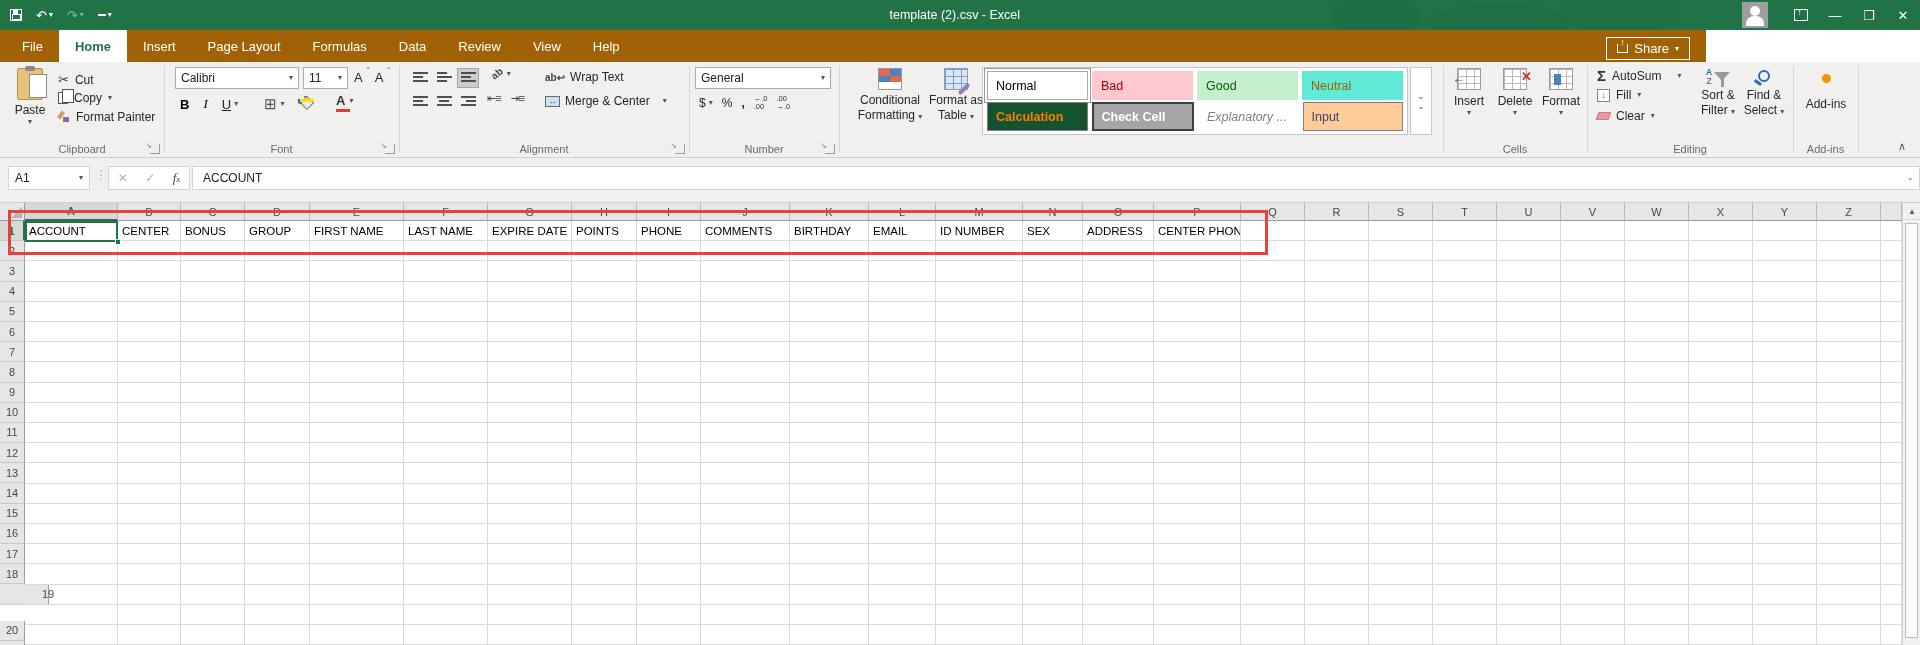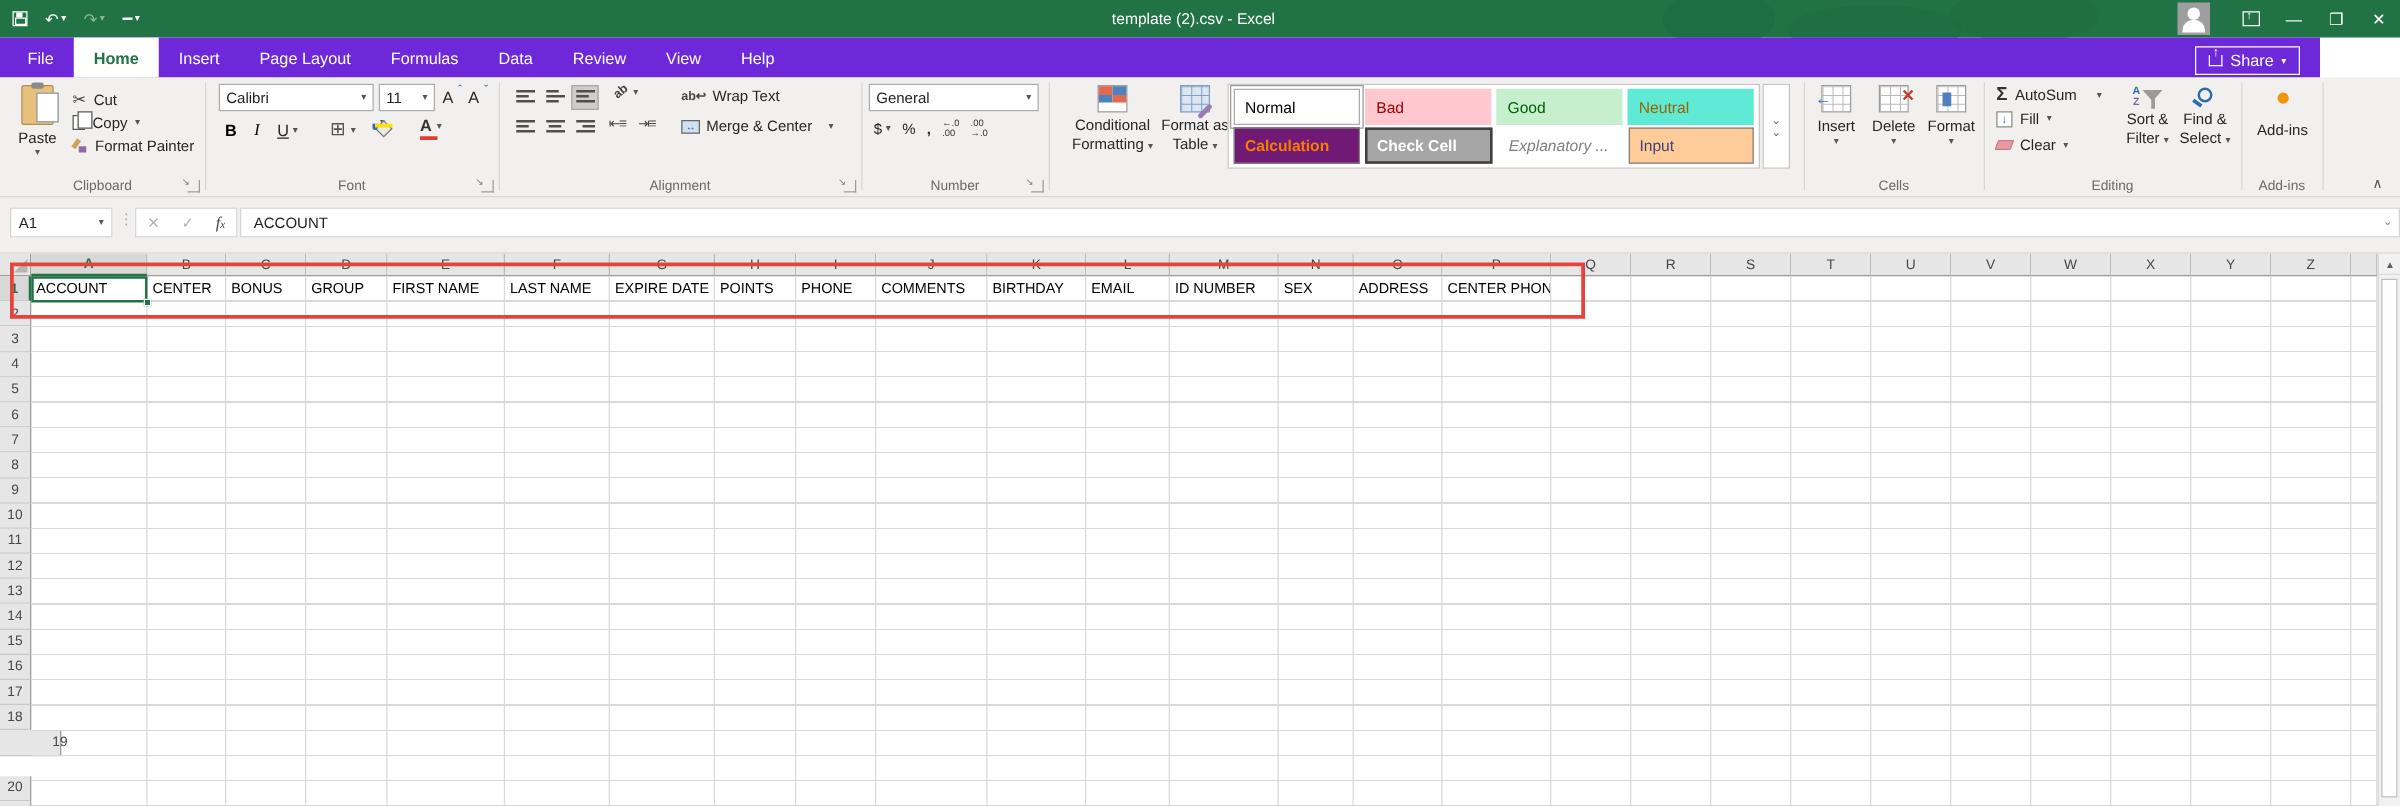--- a/index.html
+++ b/index.html
@@ -21,21 +21,21 @@
                 display:flex; align-items:center; color:#fff; font-size:12.5px; }
   #win-controls { position:absolute; right:0; top:0; height:30px; display:flex; align-items:center; }
   .win-btn { width:34px; height:30px; display:flex; align-items:center; justify-content:center; color:#fff; font-size:13px; }
   #avatar { width:26px; height:26px; background:#9e9e9e; margin-right:16px; position:relative; }
   #avatar:before { content:""; position:absolute; left:8px; top:4px; width:10px; height:10px; border-radius:50%; background:#fff; }
   #avatar:after { content:""; position:absolute; left:4px; top:14px; width:18px; height:10px; border-radius:8px 8px 0 0; background:#fff; }
   .ribbon-opts { width:14px; height:12px; border:1.5px solid #fff; position:relative; }
   .ribbon-opts:before { content:"↑"; position:absolute; left:2px; top:-3px; font-size:9px; color:#fff; }
 
   
-  #tabrow { position:absolute; left:0; top:30px; width:1856px; height:32px; background:#6d28d9; }
+  #tabrow { position:absolute; left:0; top:30px; width:1706px; height:32px; background:#a16207; }
   #tabs { position:absolute; left:6px; top:0; height:32px; display:flex; align-items:stretch; }
   .tab { padding:0 16px; display:flex; align-items:center; color:#fff; font-size:13px; white-space:nowrap; }
   .tab.active { background:#fff; color:#217346; font-weight:bold; }
   #tellme { position:absolute; left:576px; top:0; height:32px; display:flex; align-items:center; gap:8px; color:#fff; font-size:13px; }
   .bulb { width:11px; height:11px; border:1.5px solid #fff; border-radius:50%; position:relative; }
   .bulb:after { content:""; position:absolute; left:2px; bottom:-4px; width:4px; height:3px; background:#fff; }
   #share-btn { position:absolute; right:16px; top:7px; height:23px; border:1px solid #fff; color:#fff;
                display:flex; align-items:center; gap:6px; padding:0 10px; font-size:13px; }
   .share-icon { width:11px; height:9px; border:1px solid #fff; border-top:none; position:relative; }
   .share-icon:before { content:"↑"; position:absolute; left:2px; top:-7px; font-size:10px; }
@@ -385,21 +385,21 @@
         <span class="rbtn-label"><span>Table</span> <span class="dchev">▾</span></span>
       </div>
       <div class="gallery">
         <div class="grow" id="gal-row-1">
             <div class="style-cell" style="background: rgb(255, 255, 255); color: rgb(0, 0, 0); border: 1px solid rgb(171, 171, 171); box-shadow: rgb(255, 255, 255) 0px 0px 0px 2px, rgb(154, 154, 154) 0px 0px 0px 3px;">Normal</div>
             <div class="style-cell" style="background: rgb(255, 199, 206); color: rgb(156, 0, 6); border: 1px solid transparent;">Bad</div>
             <div class="style-cell" style="background: rgb(198, 239, 206); color: rgb(0, 97, 0); border: 1px solid transparent;">Good</div>
             <div class="style-cell" style="background: #5eead4; color: rgb(156, 101, 0); border: 1px solid transparent;">Neutral</div>
           </div>
         <div class="grow" id="gal-row-2">
-            <div class="style-cell" style="background: #701a75; color: rgb(250, 125, 0); font-weight: bold; border: 1px solid rgb(127, 127, 127);">Calculation</div>
+            <div class="style-cell" style="background: #14532d; color: rgb(250, 125, 0); font-weight: bold; border: 1px solid rgb(127, 127, 127);">Calculation</div>
             <div class="style-cell" style="background: rgb(165, 165, 165); color: rgb(255, 255, 255); font-weight: bold; border: 2px solid rgb(63, 63, 63);">Check Cell</div>
             <div class="style-cell" style="background: rgb(255, 255, 255); color: rgb(127, 127, 127); font-style: italic; border: 1px solid transparent;">Explanatory ...</div>
             <div class="style-cell" style="background: rgb(255, 204, 153); color: rgb(63, 63, 118); border: 1px solid rgb(127, 127, 127);">Input</div>
           </div>
       </div>
       <div class="gal-scroll">
           <span>⌄<br>⌄</span>
         </div>
     </div>
     <div class="rsep" style="left:1443px;"></div>

